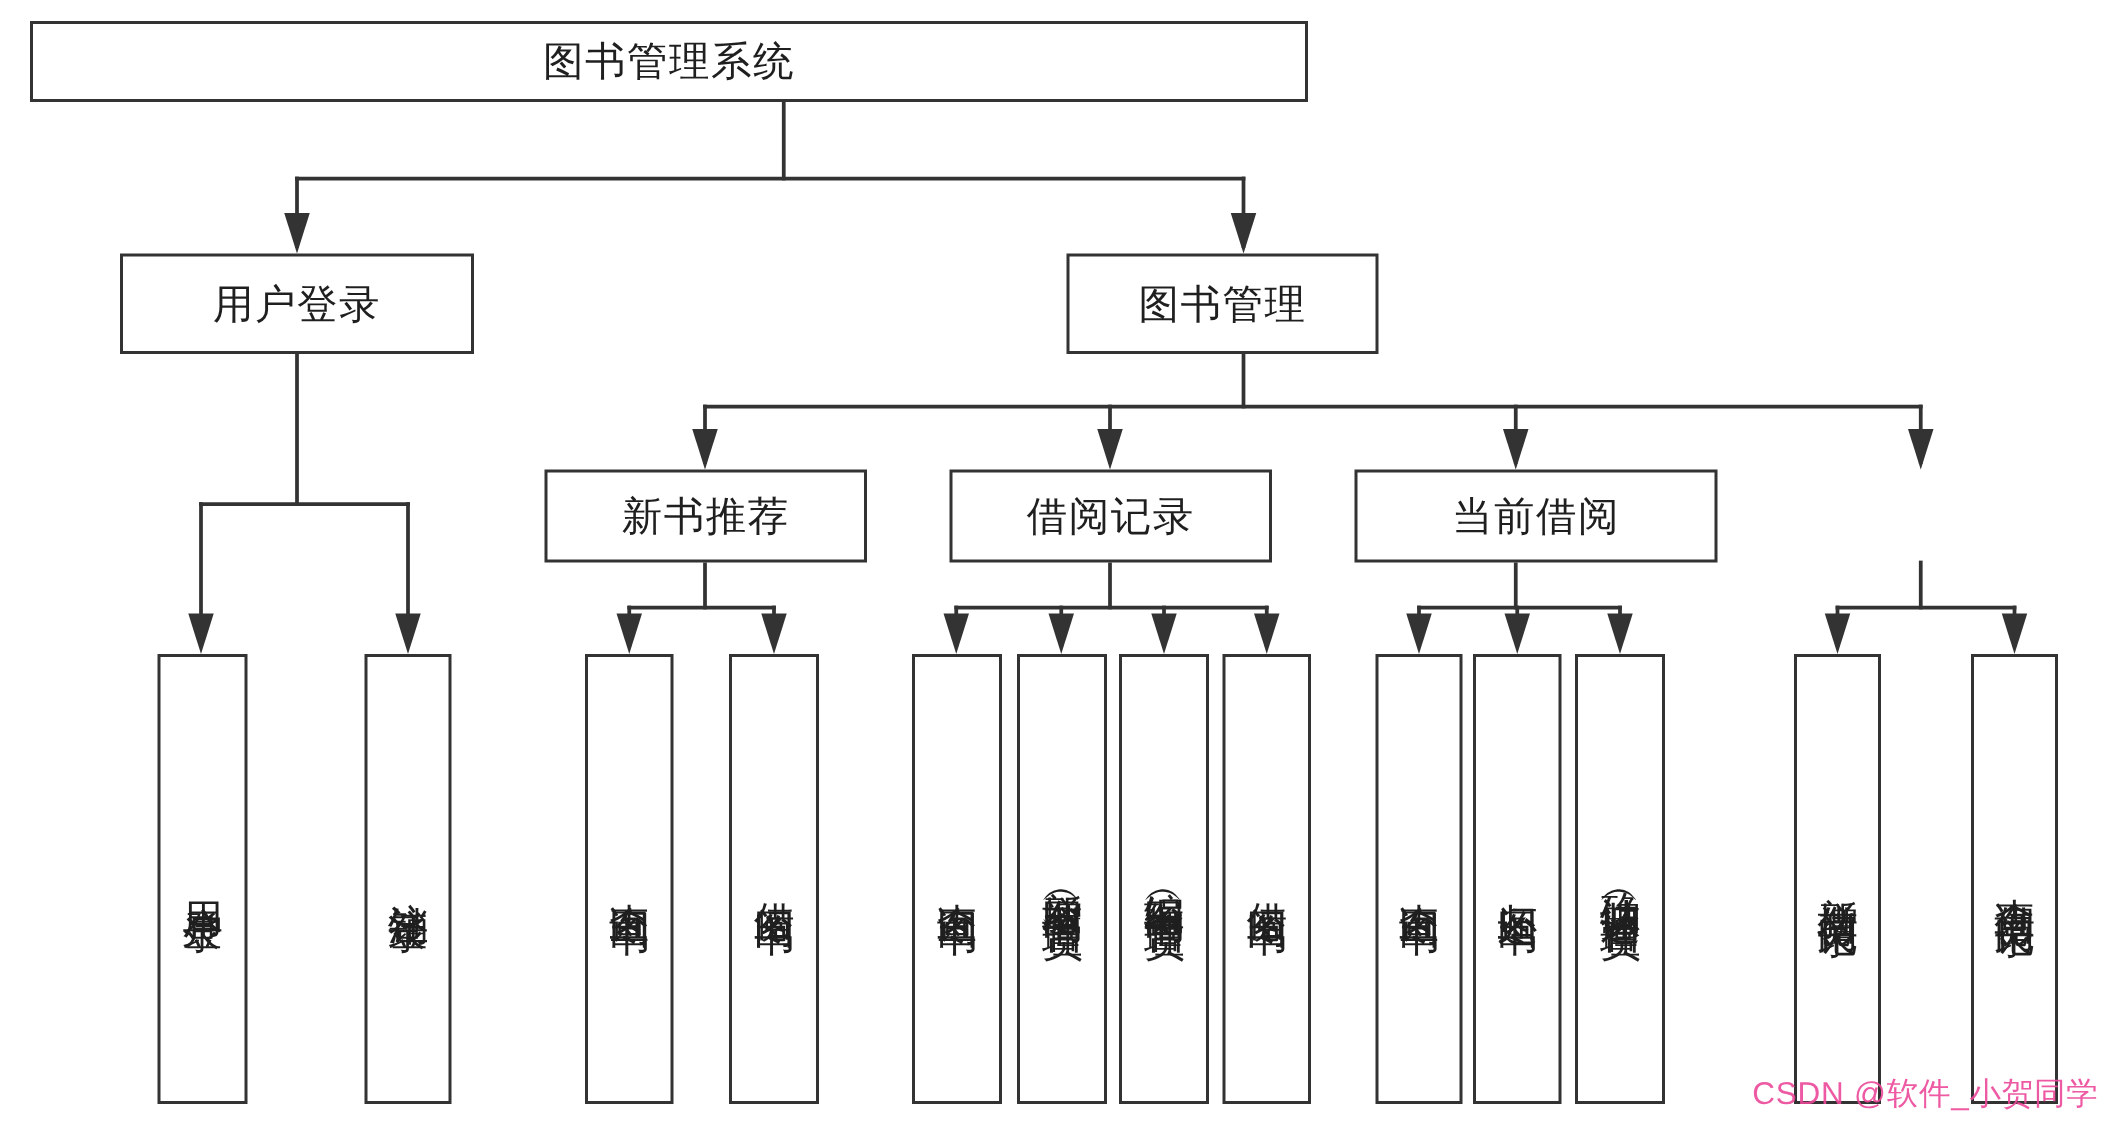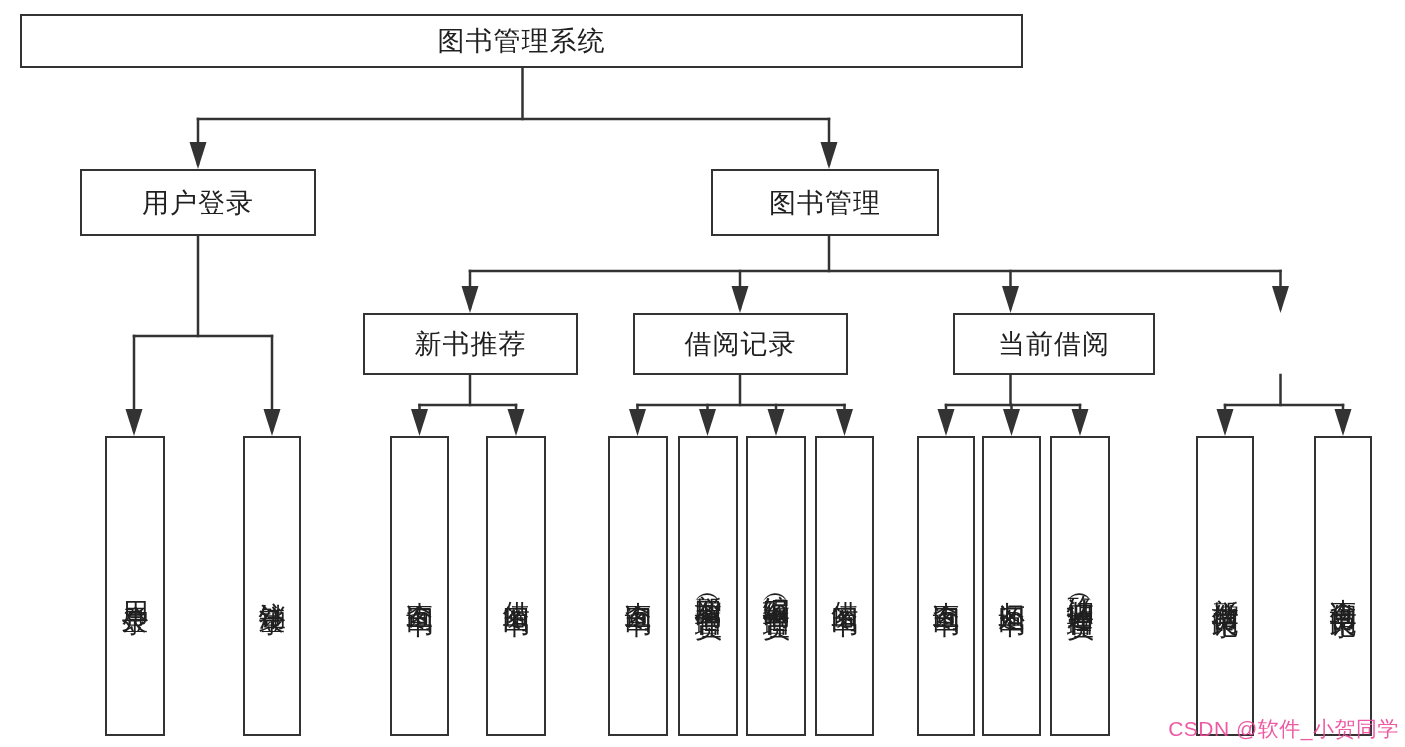--- a/index.html
+++ b/index.html
@@ -122,38 +122,38 @@
     <g>
       <line x1="1280.5" y1="375" x2="1280.5" y2="405"></line>
       <line x1="1225" y1="405" x2="1343" y2="405"></line>
       <line x1="1225" y1="405" x2="1225" y2="430"></line>
       <line x1="1343" y1="405" x2="1343" y2="430"></line>
       <polygon points="1216.5,409 1233.5,409 1225,436"></polygon>
       <polygon points="1334.5,409 1351.5,409 1343,436"></polygon>
     </g>
   </svg>
 
-  <div class="box" style="left:20px;top:14px;width:1003px;height:54px">
+  <div class="box" style="left:20px;top:14px;width:852px;height:54px">
     <span class="h-label">图书管理系统</span>
   </div>
 
   <div class="box" style="left:80px;top:169px;width:236px;height:67px">
     <span class="h-label">用户登录</span>
   </div>
-  <div class="box" style="left:711px;top:169px;width:228px;height:67px">
+  <div class="box" style="left:711px;top:169px;width:208px;height:67px">
     <span class="h-label">图书管理</span>
   </div>
 
   <div class="box" style="left:363px;top:313px;width:215px;height:62px">
     <span class="h-label">新书推荐</span>
   </div>
   <div class="box" style="left:633px;top:313px;width:215px;height:62px">
     <span class="h-label">借阅记录</span>
   </div>
-  <div class="box" style="left:953px;top:313px;width:202px;height:62px">
+  <div class="box" style="left:903px;top:313px;width:242px;height:62px">
     <span class="h-label">当前借阅</span>
   </div>
 
   <div class="box" style="left:105px;top:436px;width:60px;height:300px">
     <span class="v-label">用户登录</span>
   </div>
   <div class="box" style="left:243px;top:436px;width:58px;height:300px">
     <span class="v-label">注销登录</span>
   </div>
 

